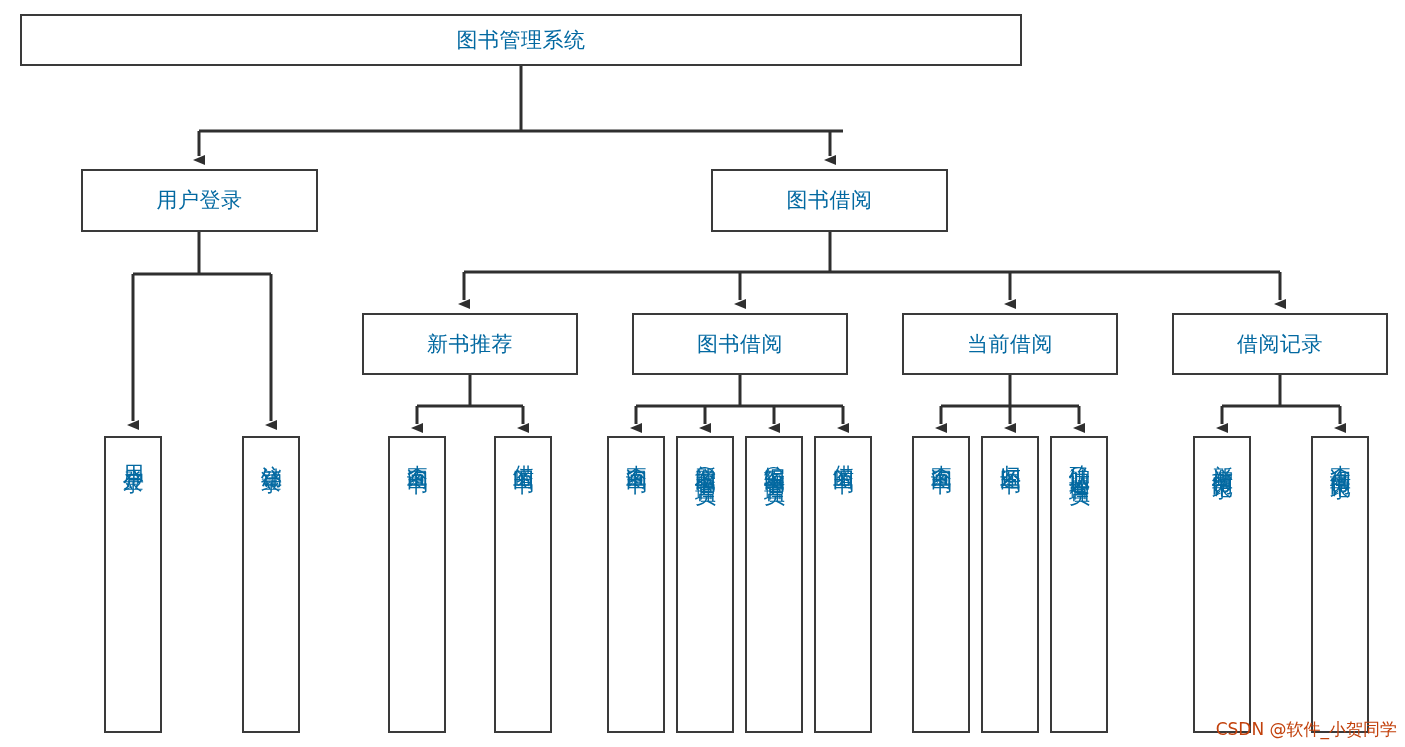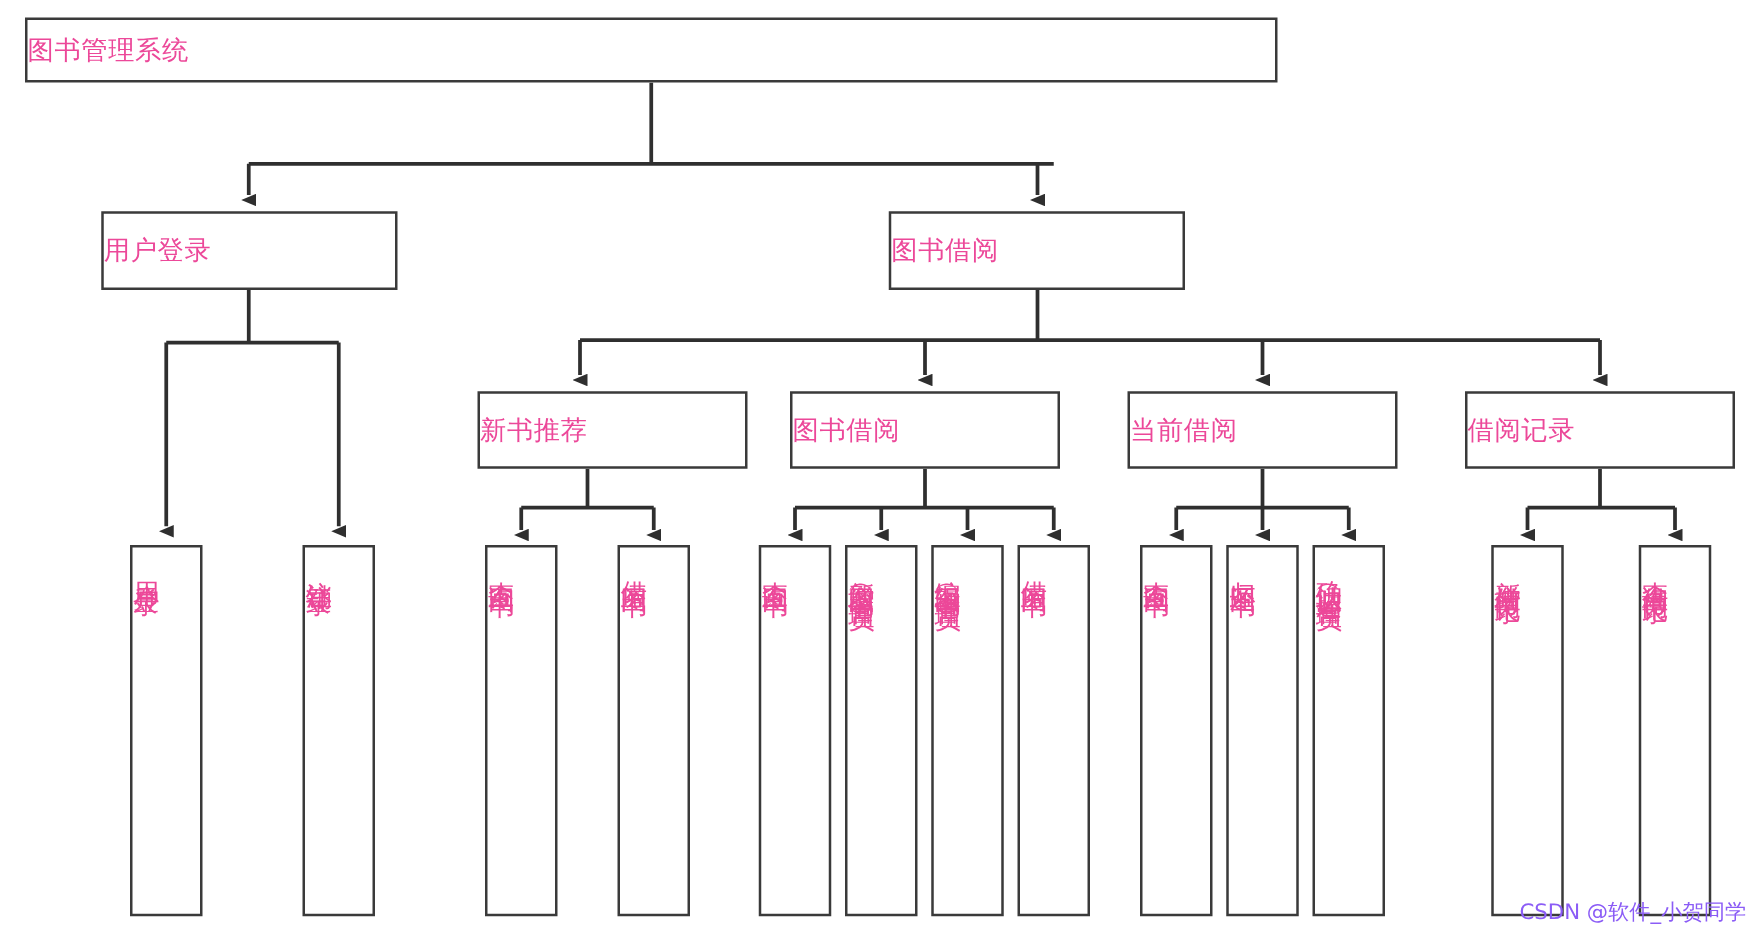--- a/index.html
+++ b/index.html
@@ -26,21 +26,22 @@
     width: 1405px;
     height: 747px;
   }
   .node {
     position: absolute;
     box-sizing: border-box;
     background: #ffffff;
     border: 2px solid #3a3a3a;
     display: flex;
     align-items: center;
-    color: #ec4899;
+    justify-content: center;
+    color: #0369a1;
   }
   .node .label {
     display: block;
     text-align: center;
     line-height: 1.18;
   }
   .node.horiz .label {
     writing-mode: horizontal-tb;
     font-size: 21px;
     letter-spacing: 0.5px;
@@ -55,21 +56,21 @@
     font-size: 21px;
     letter-spacing: 3px;
     line-height: 1.0;
     white-space: nowrap;
   }
   .watermark {
     position: absolute;
     right: 8px;
     bottom: 6px;
     font-size: 17px;
-    color: #8b5cf6;
+    color: #c2410c;
     font-family: "DejaVu Sans", "Liberation Sans", sans-serif;
     white-space: nowrap;
     pointer-events: none;
   }
 </style>
 </head>
 <body>
 
 <div id="diagram-root">
 
@@ -129,21 +130,21 @@
   </div>
 
   <div class="node horiz" style="left:81px; top:169px; width:237px; height:63px;">
     <span class="label">用户登录</span>
   </div>
 
   <div class="node horiz" style="left:711px; top:169px; width:237px; height:63px;">
     <span class="label">图书借阅</span>
   </div>
 
-  <div class="node horiz" style="left:382px; top:313px; width:216px; height:62px;">
+  <div class="node horiz" style="left:362px; top:313px; width:216px; height:62px;">
     <span class="label">新书推荐</span>
   </div>
 
   <div class="node horiz" style="left:632px; top:313px; width:216px; height:62px;">
     <span class="label">图书借阅</span>
   </div>
 
   <div class="node horiz" style="left:1172px; top:313px; width:216px; height:62px;">
     <span class="label">借阅记录</span>
   </div>

